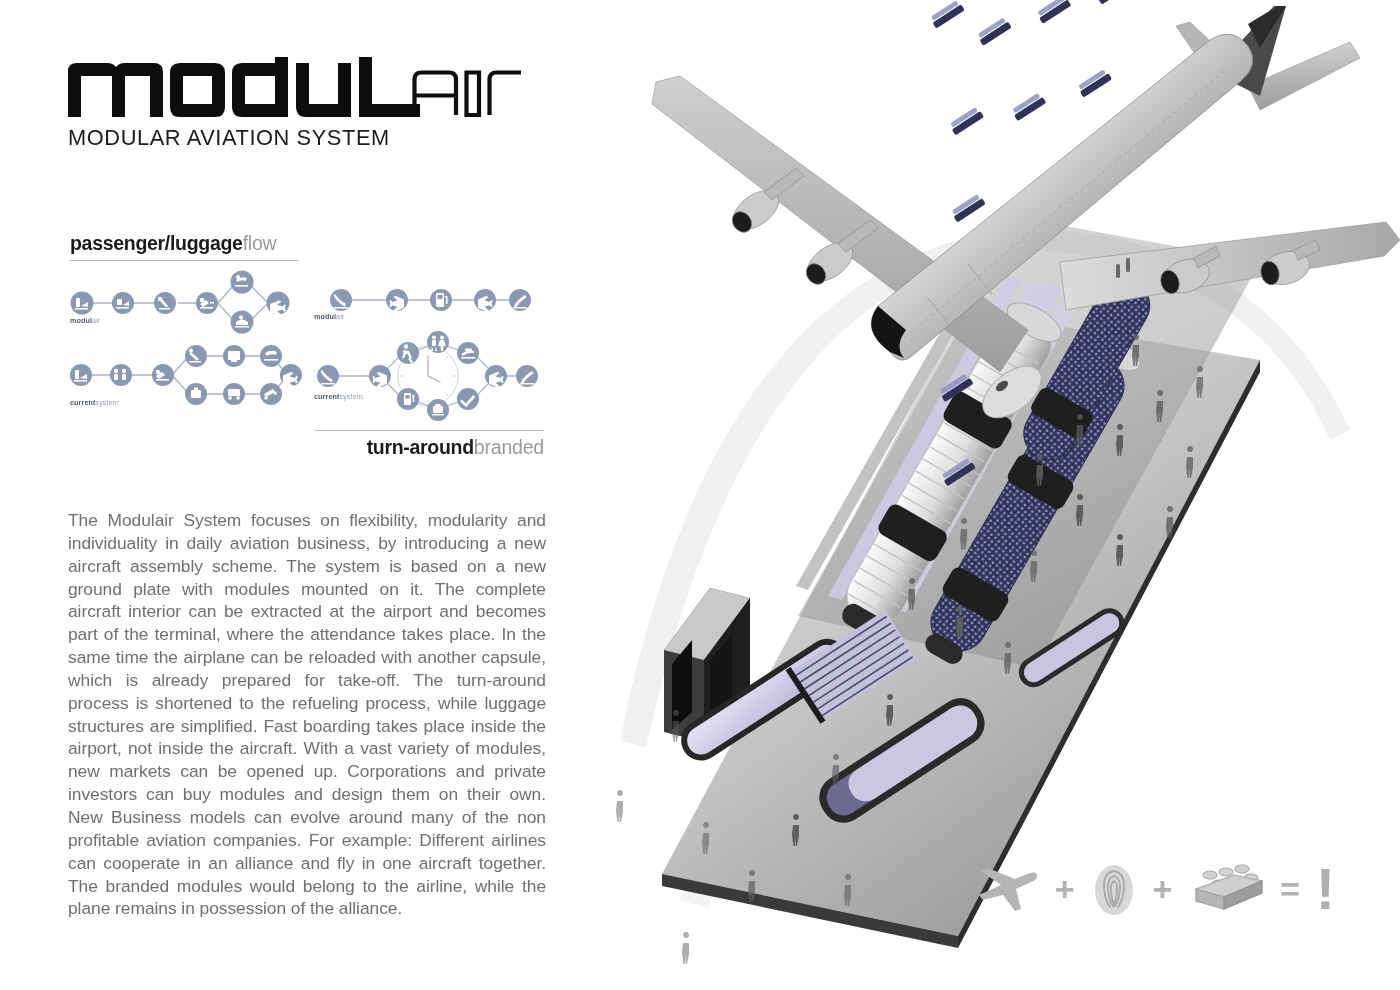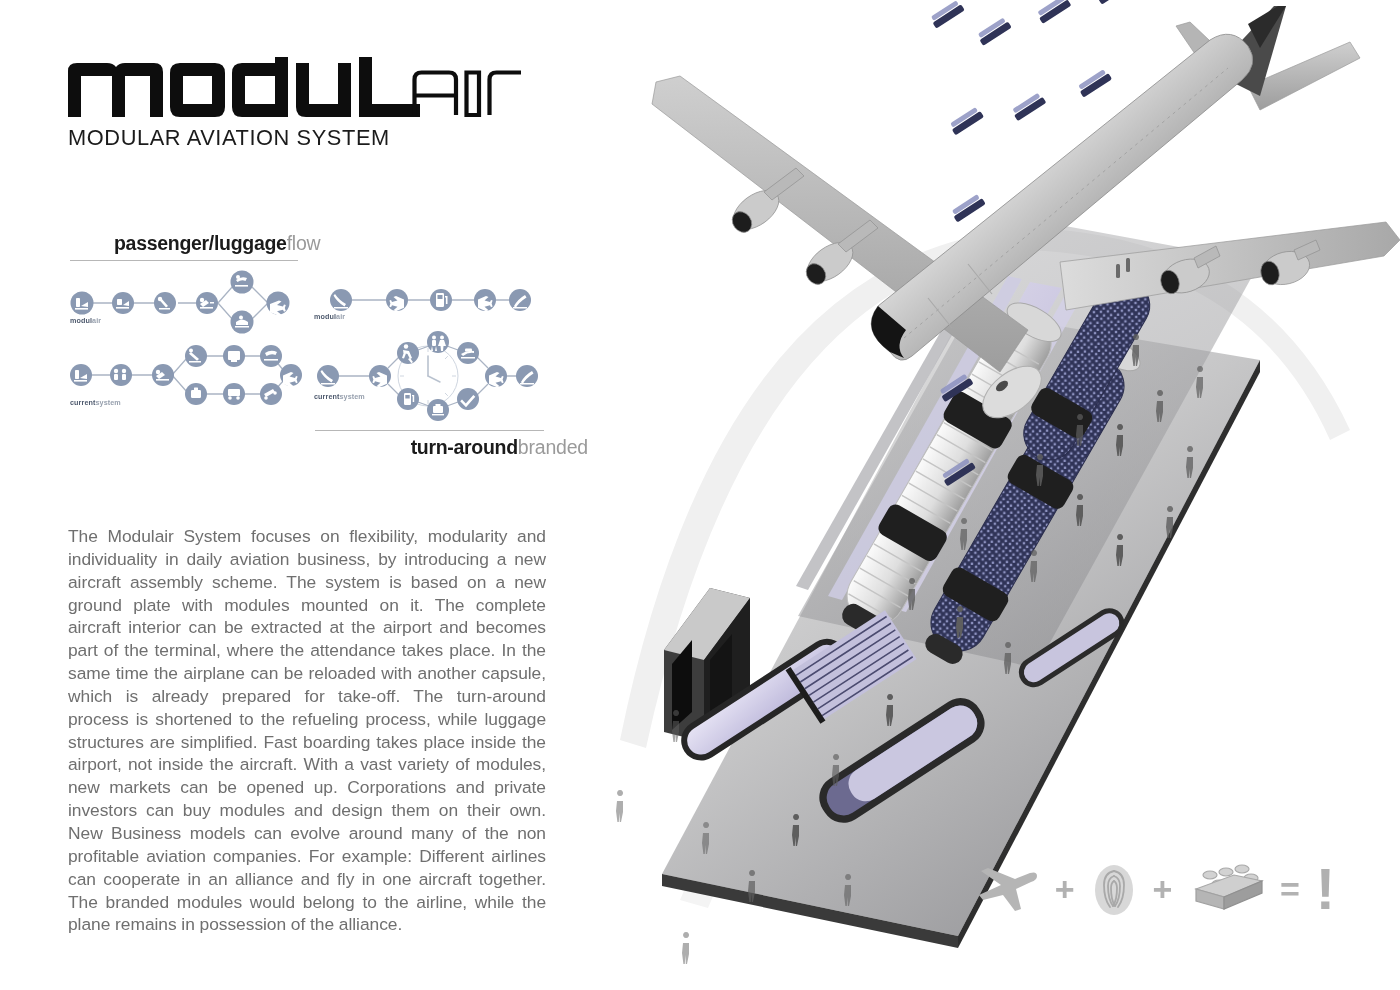--- a/index.html
+++ b/index.html
@@ -48,21 +48,20 @@
     transform: scaleX(0.97);
     transform-origin: left center;
   }
 
   
   .sec-head {
     position: absolute;
     font-size: 19.5px;
     white-space: nowrap;
     color: #1b1b1b;
-    margin-left: 44px;
   }
   .sec-head .b { font-weight: 700; letter-spacing: -0.3px; }
   .sec-head .l { font-weight: 400; color: #9a9a9a; letter-spacing: -0.2px; }
 
   #head-flow { left: 70px; top: 232px; }
   #head-turn { left: 300px; top: 436px; width: 244px; text-align: right; }
 
   .rule {
     position: absolute;
     height: 1px;
@@ -78,35 +77,34 @@
   .diagram svg { display: block; overflow: visible; }
 
   .dg-label {
     position: absolute;
     font-size: 7.2px;
     white-space: nowrap;
     color: #4e5a6e;
     letter-spacing: 0.1px;
   }
   .dg-label .b { font-weight: 700; }
-  .dg-label .l { font-weight: 700; color: #97a0ae; }
+  .dg-label .l { font-weight: 400; color: #97a0ae; }
 
   
   .body-copy {
     position: absolute;
     left: 68px;
     top: 509px;
     width: 478px;
     font-size: 17.4px;
     line-height: 22.85px;
     color: #6f6f6f;
     text-align: justify;
     text-justify: inter-word;
     letter-spacing: -0.05px;
-    margin-top: 16px;
   }
 
   
   .render-col {
     position: absolute;
     left: 560px; top: 0;
     width: 840px; height: 990px;
   }
   .render-col svg { display: block; }
 

